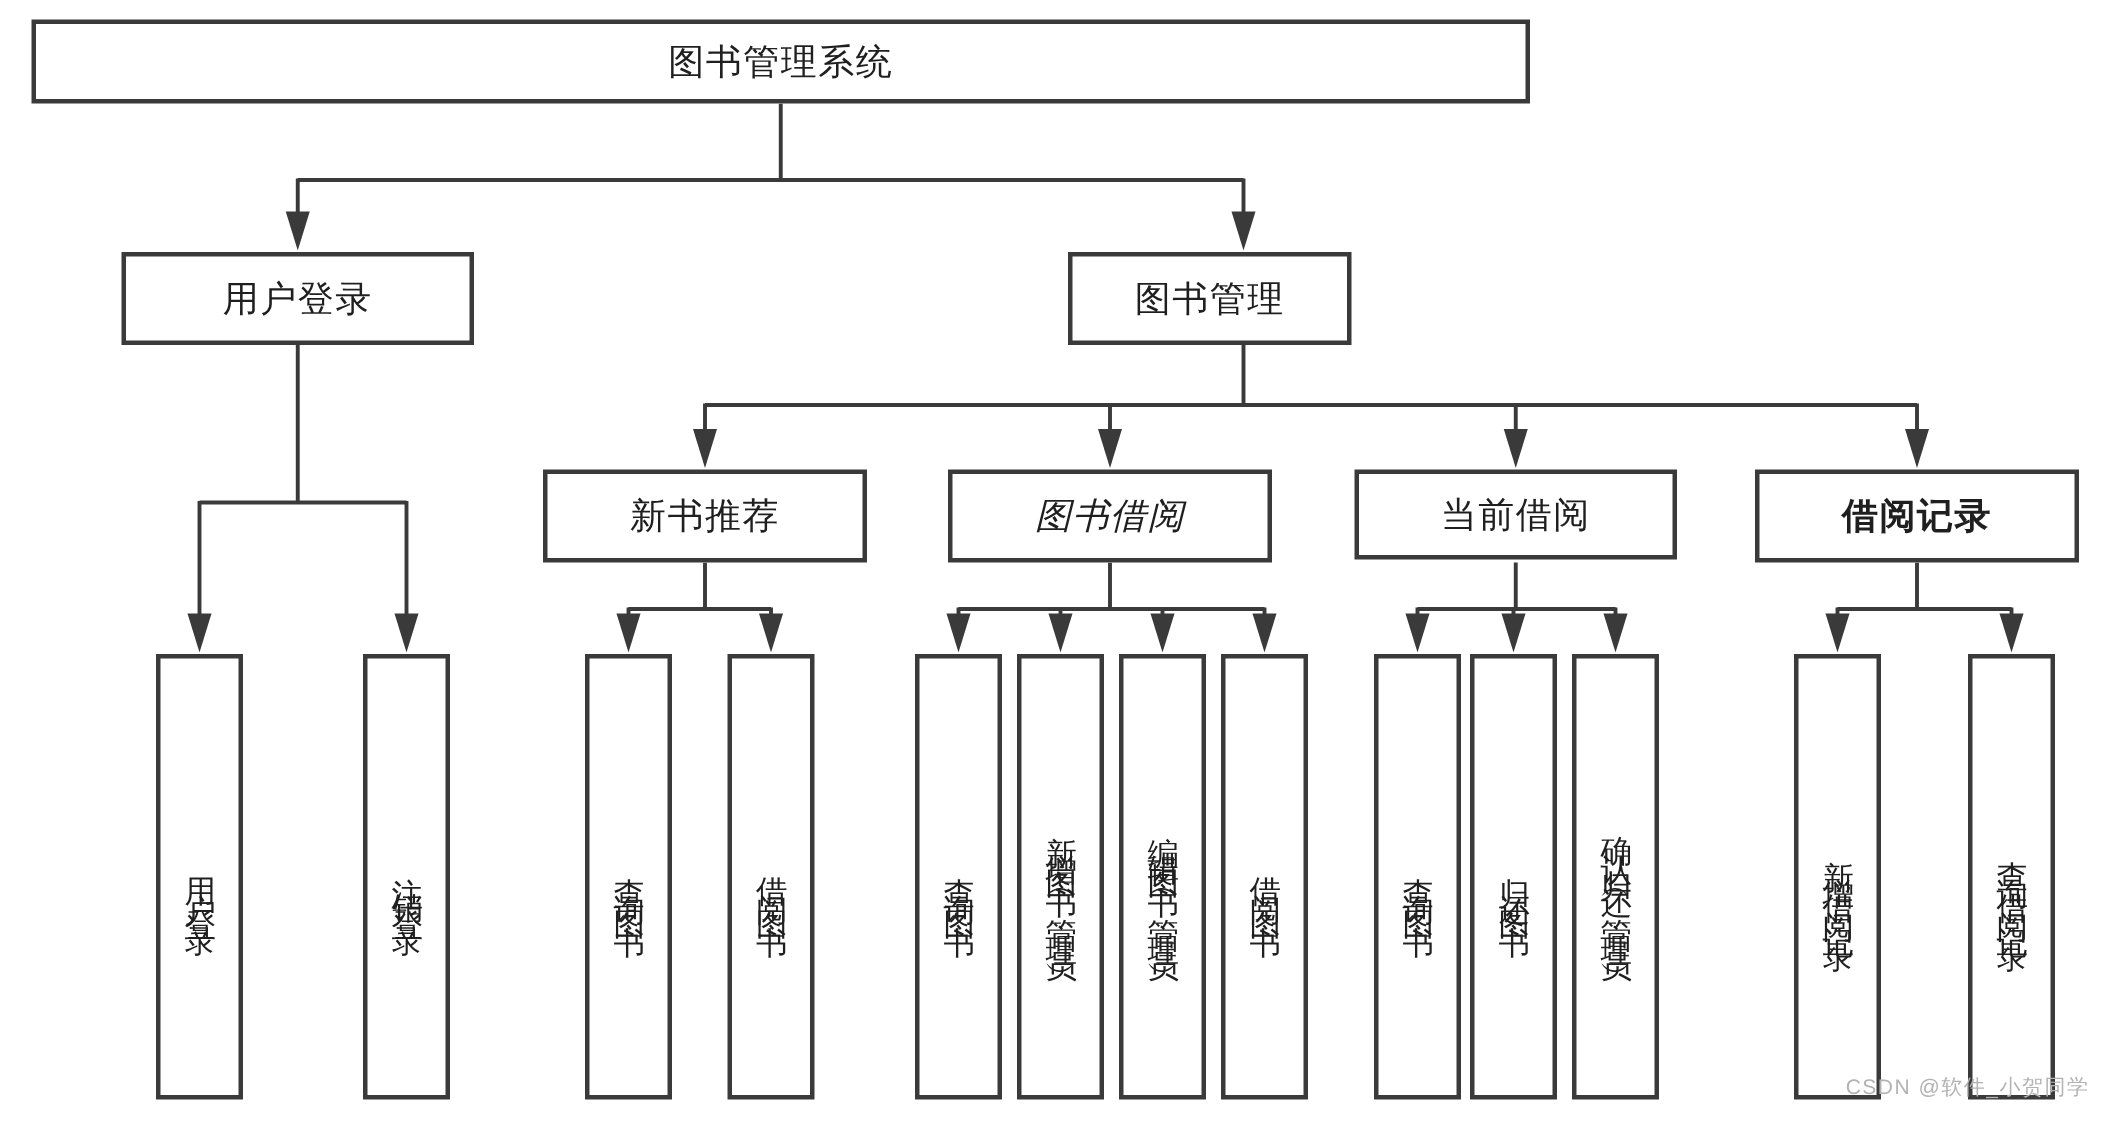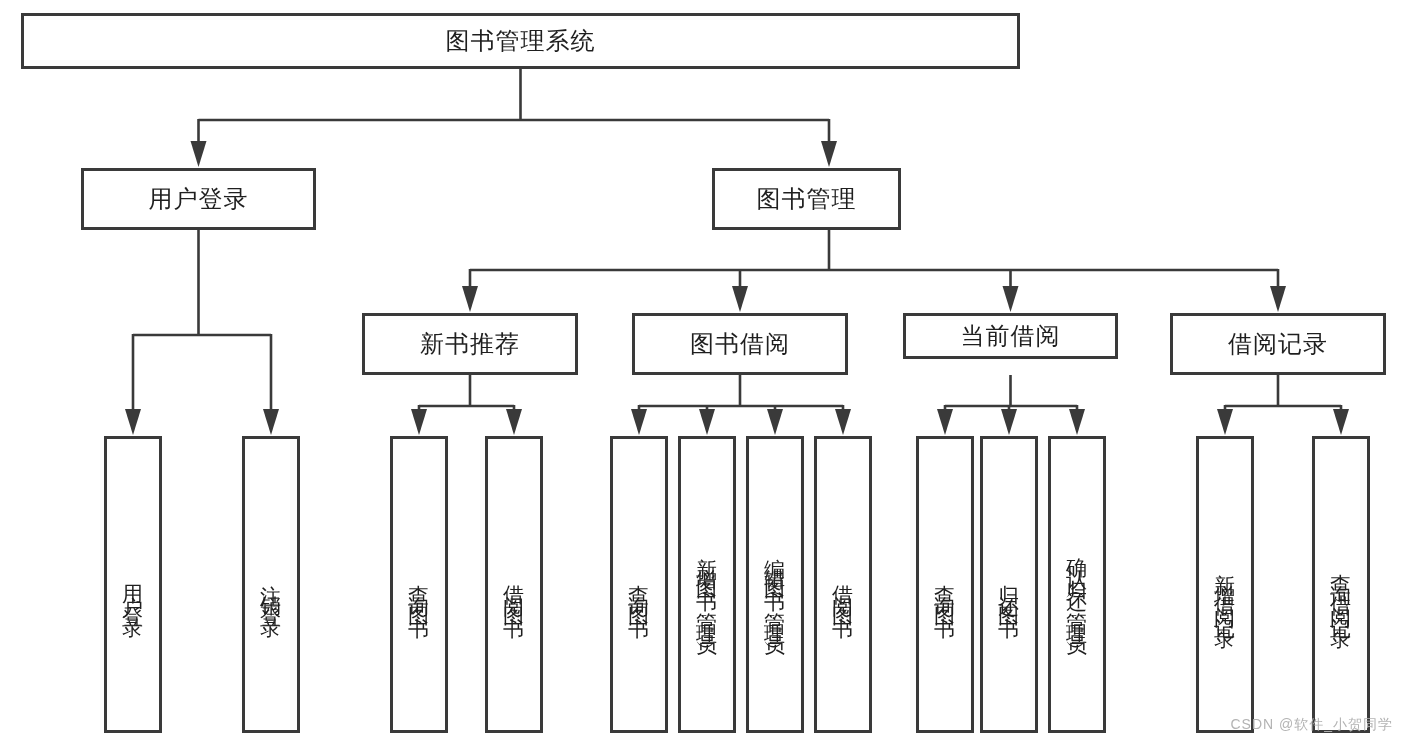--- a/index.html
+++ b/index.html
@@ -134,27 +134,27 @@
   <div class="node box-h" style="left:81px; top:168px; width:235px; height:62px;">
     <span>用户登录</span>
   </div>
   <div class="node box-h" style="left:712px; top:168px; width:189px; height:62px;">
     <span>图书管理</span>
   </div>
 
   <div class="node box-h" style="left:362px; top:313px; width:216px; height:62px;">
     <span>新书推荐</span>
   </div>
-  <div class="node box-h" style="left:632px; top:313px; width:216px; height:62px;">
+  <div class="node box-h" style="left:632px; top:313px; width:216px; height:62px;font-style:italic;">
     <span>图书借阅</span>
   </div>
-  <div class="node box-h" style="left:903px; top:313px; width:215px; height:46px;">
+  <div class="node box-h" style="left:903px; top:313px; width:215px; height:60px;">
     <span>当前借阅</span>
   </div>
-  <div class="node box-h" style="left:1170px; top:313px; width:216px; height:62px;">
+  <div class="node box-h" style="left:1170px; top:313px; width:216px; height:62px;font-weight:bold;">
     <span>借阅记录</span>
   </div>
 
   <div class="node box-v" style="left:104px; top:436px; width:58px; height:297px;">
     <span>用户登录</span>
   </div>
   <div class="node box-v" style="left:242px; top:436px; width:58px; height:297px;">
     <span>注销登录</span>
   </div>
 

